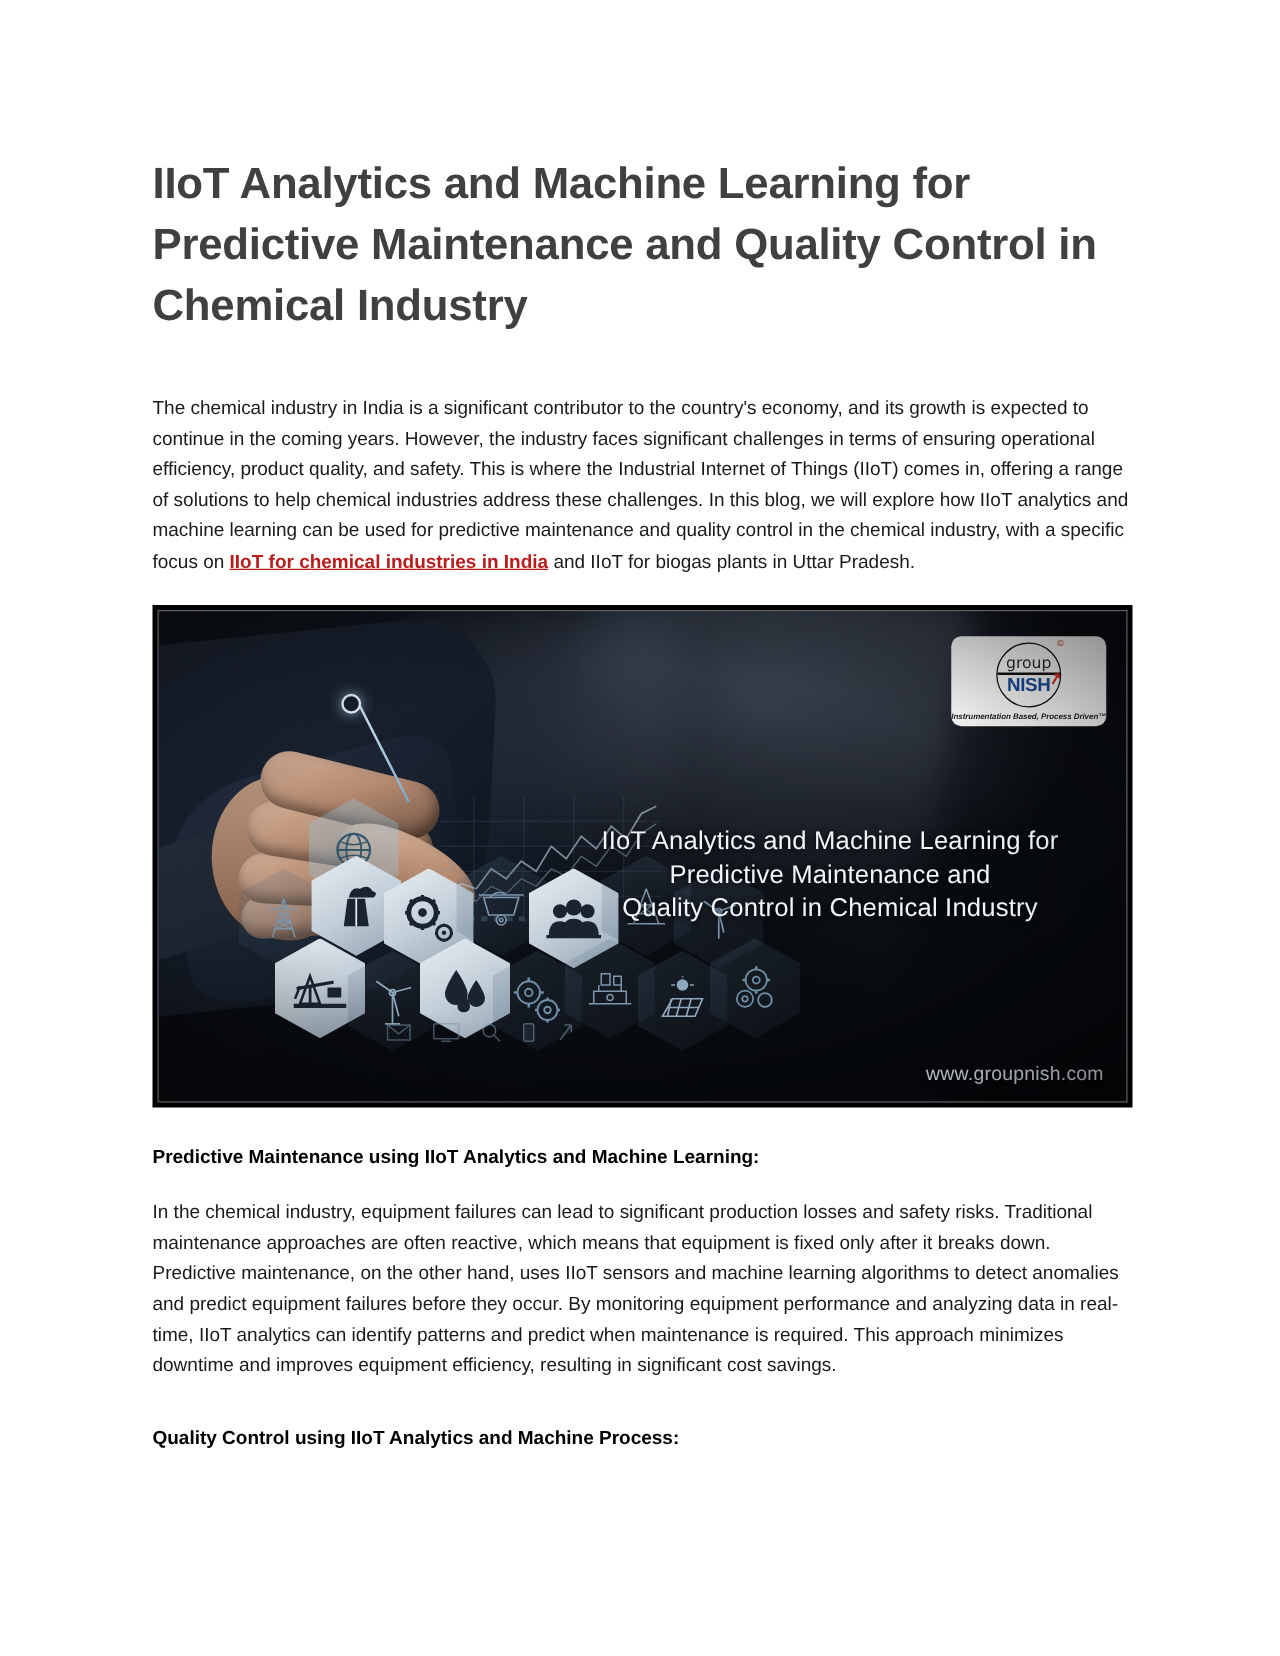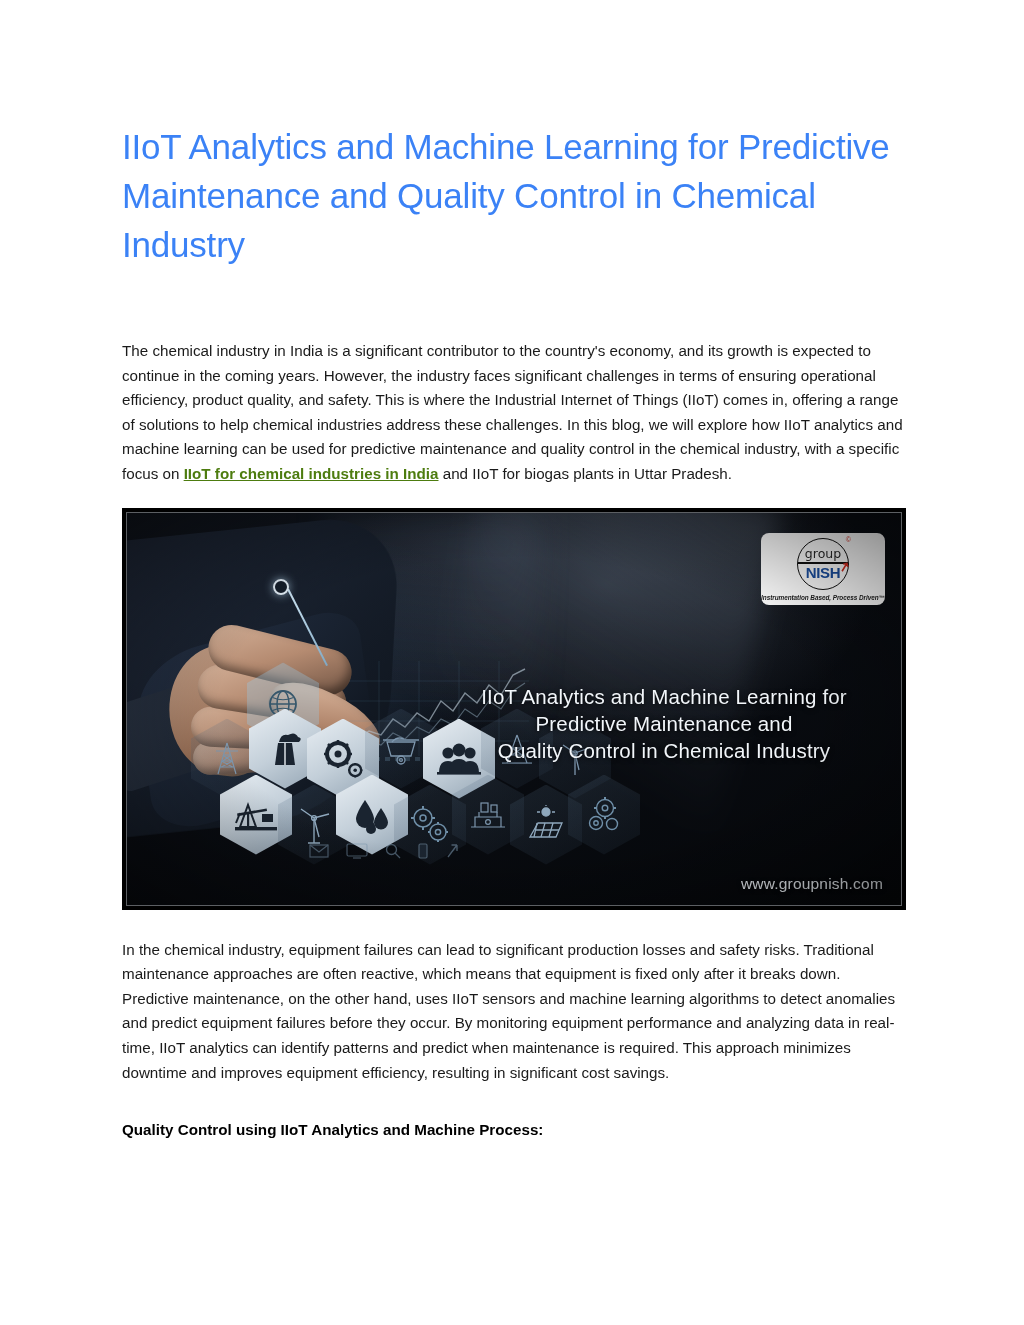--- a/index.html
+++ b/index.html
@@ -23,38 +23,38 @@
     width: 1024px;
     height: 1325px;
     background: #ffffff;
     padding: 122px 120px 0 122px;
   }
 
   
   .doc-title {
     font-size: 35px;
     line-height: 49px;
-    font-weight: 400;
-    color: #3b82f6;
+    font-weight: 700;
+    color: #404040;
     letter-spacing: -0.2px;
-    margin: 0 0 70px 0;
+    margin: 0 0 46px 0;
     max-width: 790px;
   }
 
   
   .para {
     font-size: 15.2px;
     line-height: 24.6px;
     color: #1a1a1a;
     margin: 0 0 17px 0;
     max-width: 792px;
     text-align: left;
   }
   .inline-link {
-    color: #4d7c0f;
+    color: #b91c1c;
     font-weight: bold;
     text-decoration: underline;
     text-underline-offset: 1px;
   }
   .section-head {
     font-size: 15.2px;
     line-height: 24.6px;
     font-weight: bold;
     color: #000000;
     margin: 0 0 20px 0;
@@ -615,20 +615,21 @@
             <span>NISH</span>
             <span class="logo-arrow">↗</span>
           </span>
         </div>
         <div class="logo-tag">Instrumentation Based, Process Driven™</div>
       </div>
 
     </div>
   </div>
 
+  <div class="section-head">Predictive Maintenance using IIoT Analytics and Machine Learning:</div>
 
   <p class="para">In the chemical industry, equipment failures can lead to significant production losses and safety risks. Traditional maintenance approaches are often reactive, which means that equipment is fixed only after it breaks down. Predictive maintenance, on the other hand, uses IIoT sensors and machine learning algorithms to detect anomalies and predict equipment failures before they occur. By monitoring equipment performance and analyzing data in real-time, IIoT analytics can identify patterns and predict when maintenance is required. This approach minimizes downtime and improves equipment efficiency, resulting in significant cost savings.</p>
 
   <div class="spacer-16"></div>
 
   <div class="section-head">Quality Control using IIoT Analytics and Machine Process:</div>
 
 </div>
 
 </body></html>

